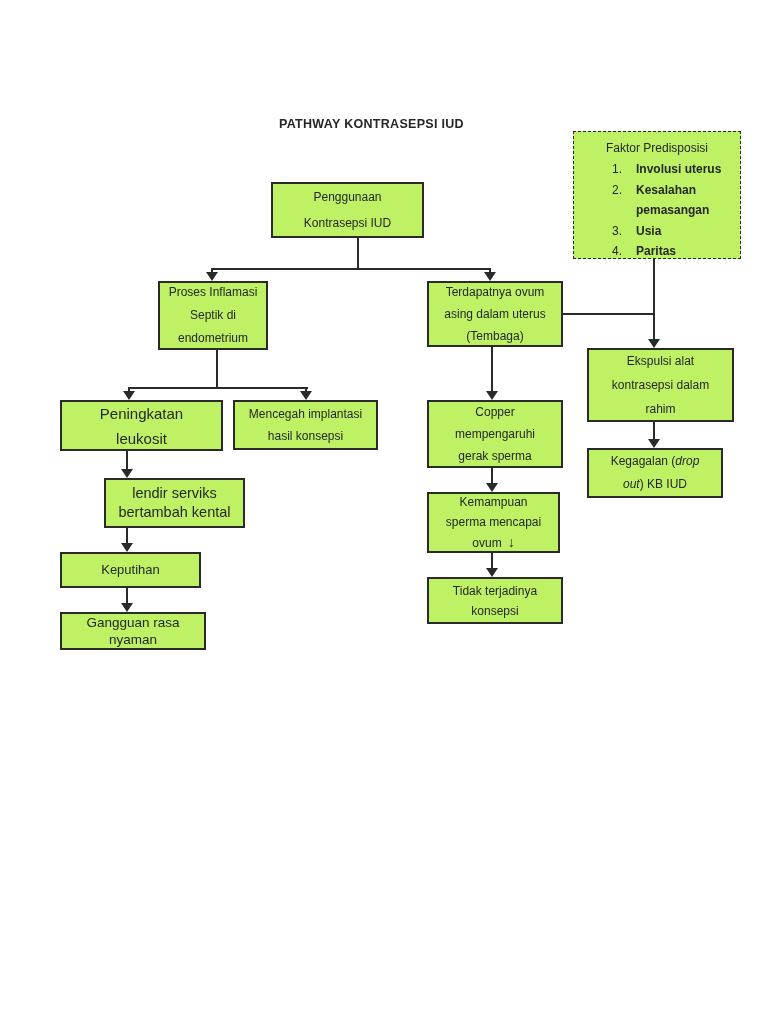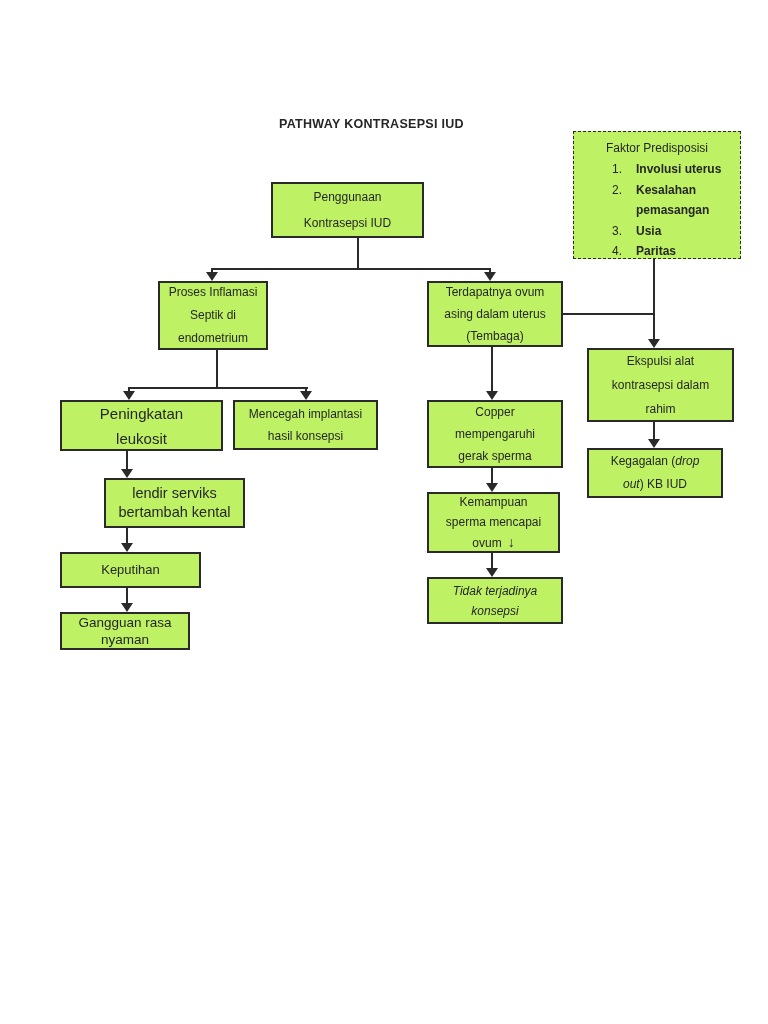--- a/index.html
+++ b/index.html
@@ -22,24 +22,24 @@
 
   #b-penggunaan{left:271px;top:182px;width:153px;height:56px;line-height:26px;}
   #b-proses{left:158px;top:281px;width:110px;height:69px;line-height:23px;}
   #b-terdapat{left:427px;top:281px;width:136px;height:66px;line-height:22px;}
   #b-ekspulsi{left:587px;top:348px;width:147px;height:74px;line-height:24px;}
   #b-kegagalan{left:587px;top:448px;width:136px;height:50px;line-height:23px;}
   #b-peningkatan{left:60px;top:400px;width:163px;height:51px;line-height:25px;font-size:15px;}
   #b-mencegah{left:233px;top:400px;width:145px;height:50px;line-height:22px;}
   #b-lendir{left:60px;top:478px;width:141px;height:50px;line-height:19px;font-size:14.5px;margin-left:44px;}
   #b-keputihan{left:60px;top:552px;width:141px;height:36px;line-height:18px;font-size:13px;}
-  #b-gangguan{left:60px;top:612px;width:130px;height:38px;line-height:17px;font-size:13.5px;text-align:center;}
+  #b-gangguan{left:60px;top:612px;width:146px;height:38px;line-height:17px;font-size:13.5px;text-align:center;}
   #b-copper{left:427px;top:400px;width:136px;height:68px;line-height:22px;}
   #b-kemampuan{left:427px;top:492px;width:133px;height:61px;line-height:20px;}
-  #b-tidak{left:427px;top:577px;width:136px;height:47px;line-height:20px;font-style:italic;}
+  #b-tidak{left:427px;top:577px;width:136px;height:47px;line-height:20px;}
 
   #b-faktor{
     left:573px;top:131px;width:168px;height:128px;
     border:1.6px dashed #2a2a2a;display:block;padding-top:5px;
   }
   .faktor-title{text-align:center;line-height:22px;font-size:12px;}
   .f-item{display:flex;margin-left:38px;line-height:20.5px;font-size:12px;text-align:left;}
   .f-num{width:24px;flex:none;}
   .f-text{width:102px;font-weight:bold;}
 

